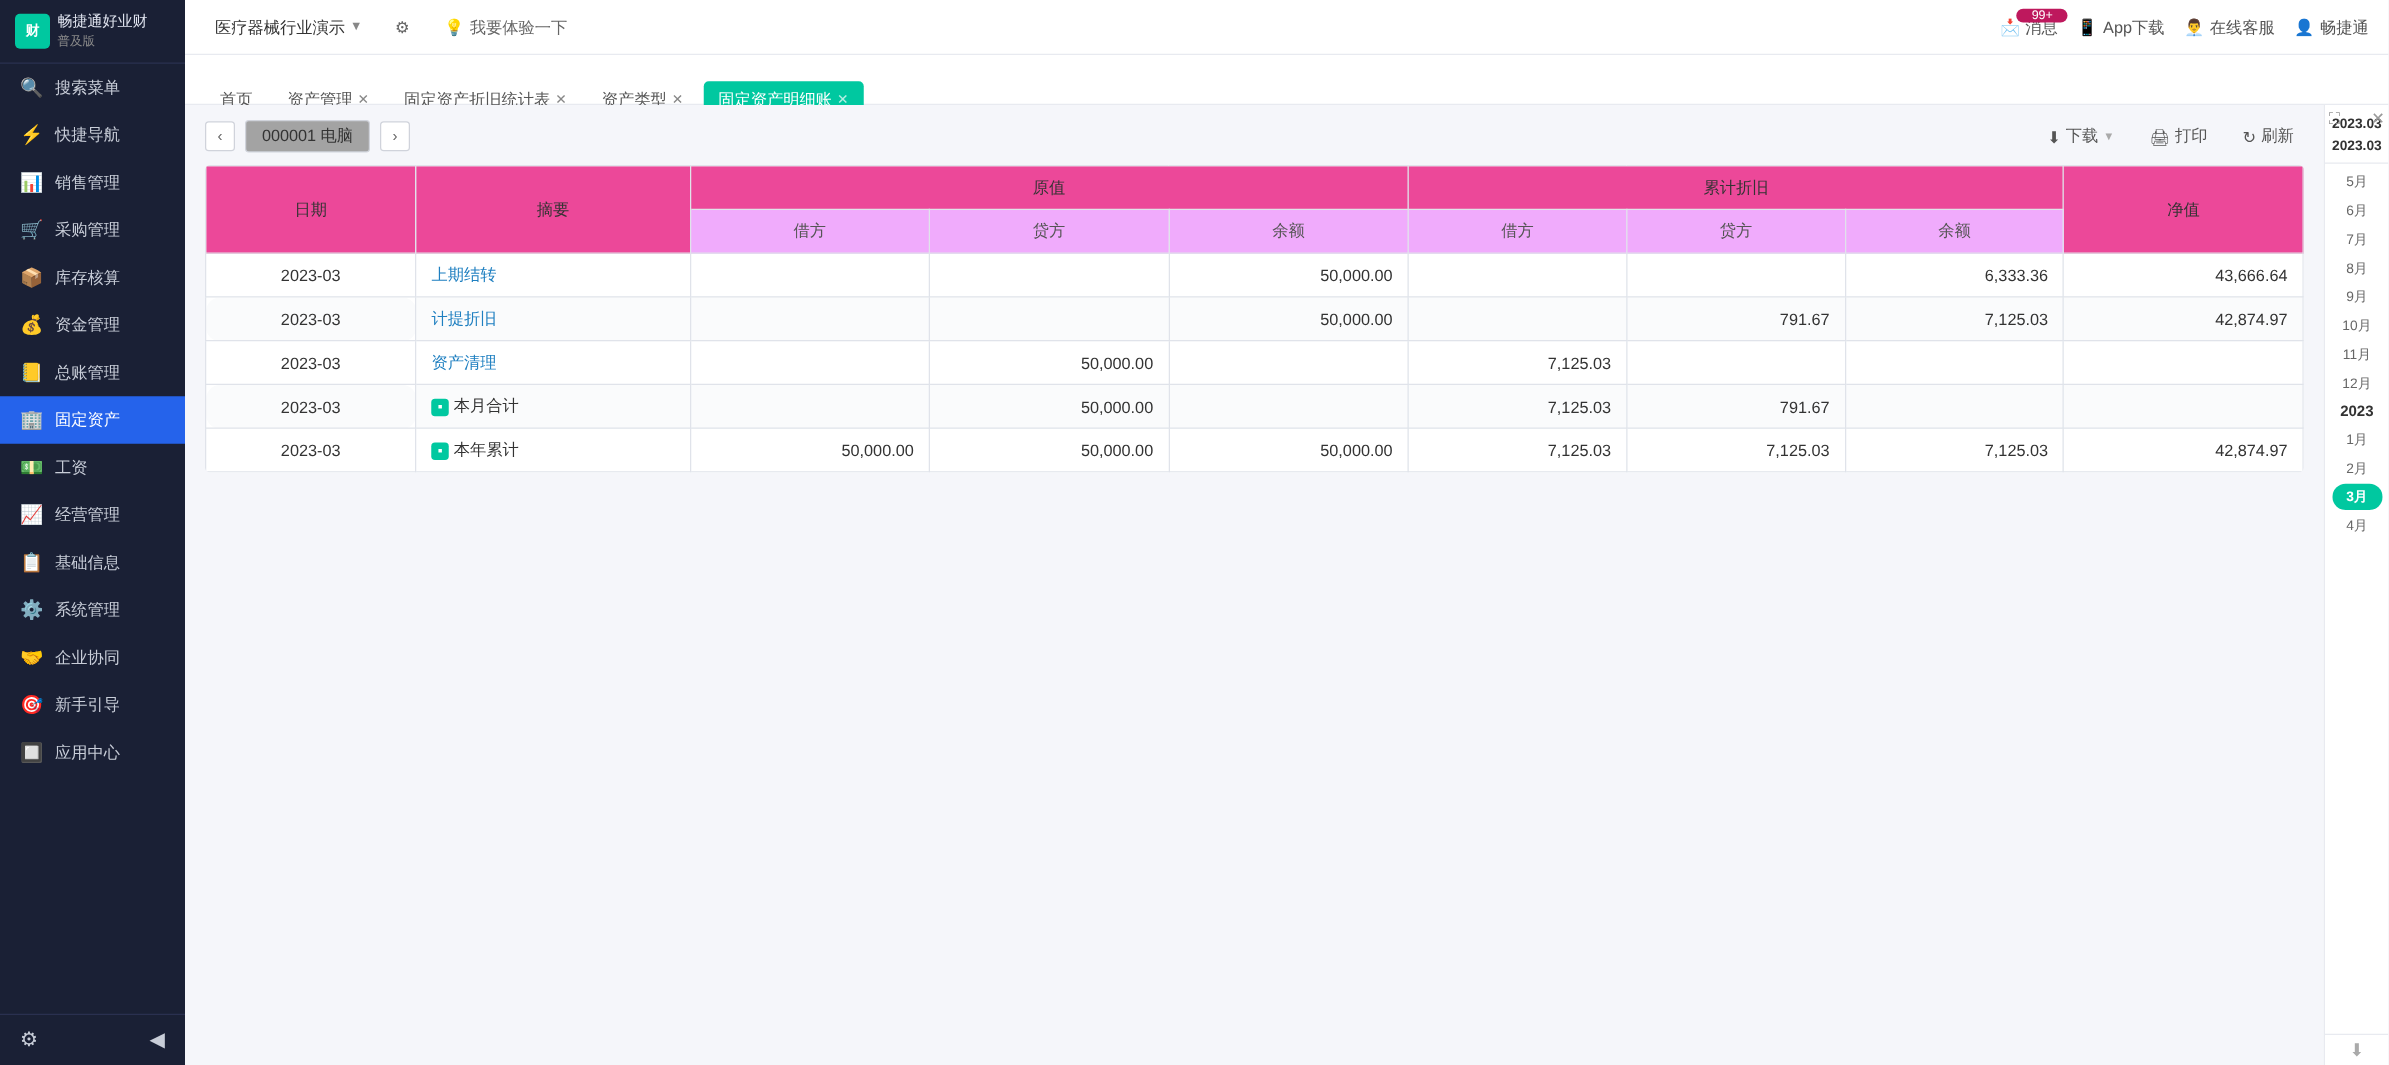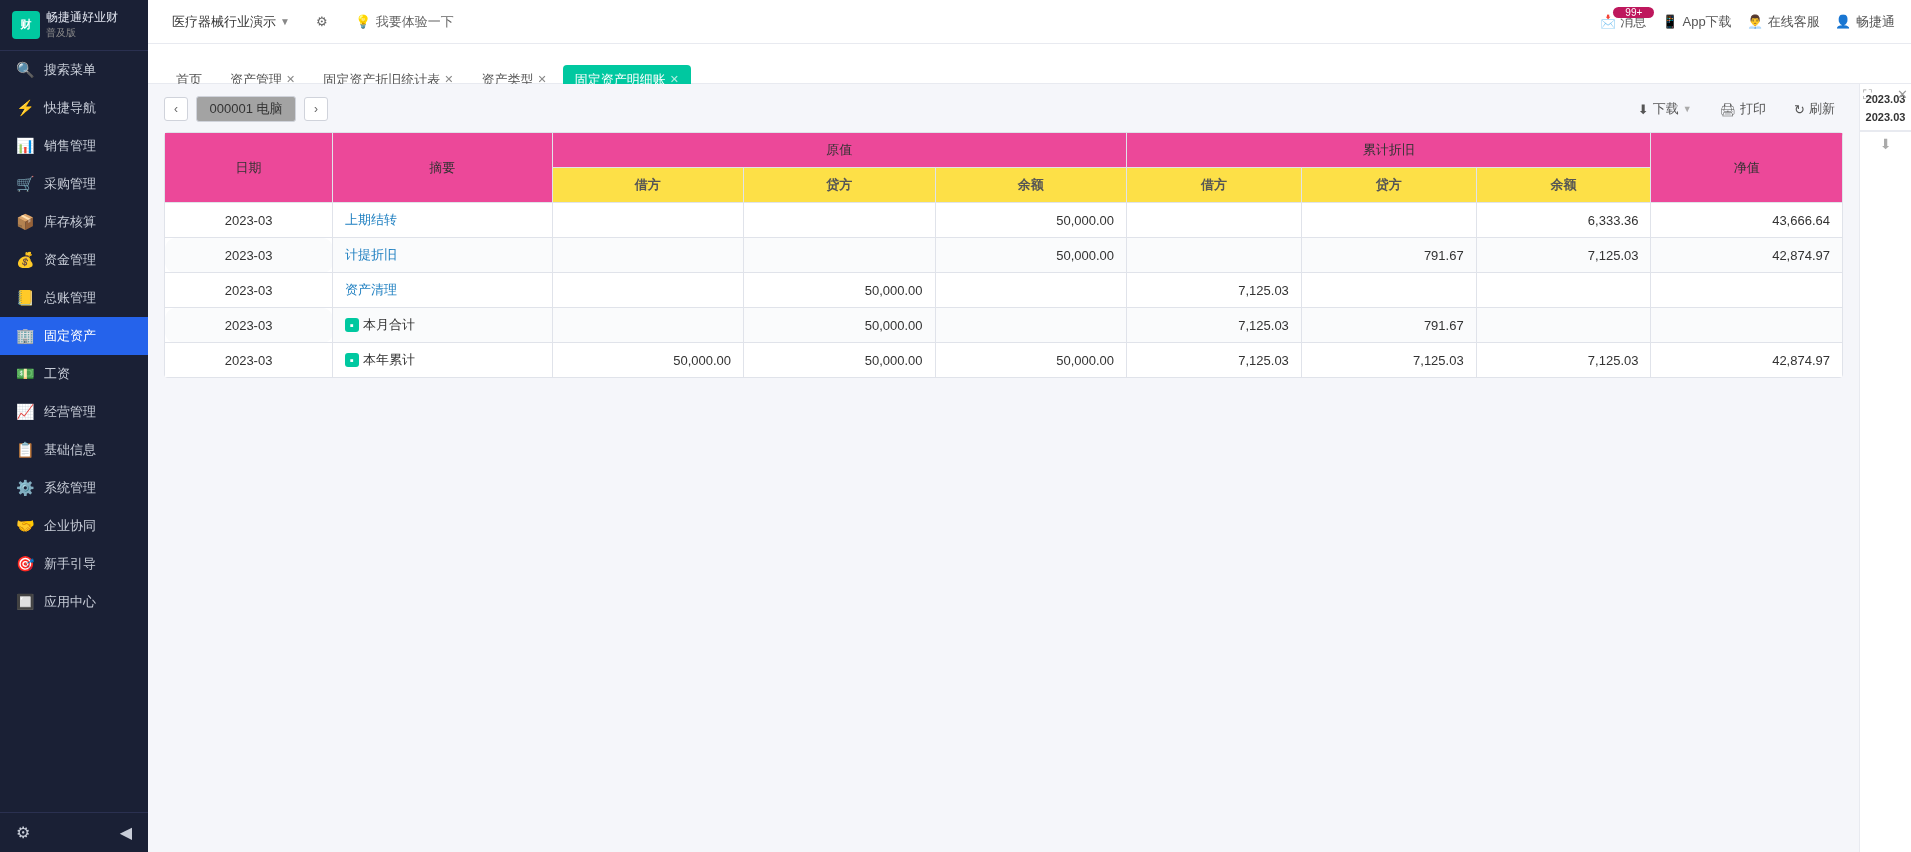--- a/index.html
+++ b/index.html
@@ -236,22 +236,22 @@
     thead tr th {
       background: #ec4899;
       padding: 8px 12px;
       text-align: center;
       font-weight: 500;
       color: #333;
       border: 1px solid #e0e3ea;
       white-space: nowrap;
     }
     thead tr.subhead th {
-      background: #fde047;
-      font-weight: bold;
+      background: #f0abfc;
+      font-weight: normal;
       color: #555;
     }
     tbody tr td {
       padding: 8px 12px;
       border: 1px solid #e0e3ea;
       color: #333;
       text-align: right;
       white-space: nowrap;
     }
     tbody tr td.text-left { text-align: left; }
@@ -565,18 +565,33 @@
 
     <div class="timeline-panel">
       <div style="position:relative; padding:4px 2px; border-bottom:1px solid #e8eaf0;">
         <span style="position:absolute;top:3px;right:3px;cursor:pointer;font-size:13px;color:#999;">✕</span>
         <span style="position:absolute;top:3px;left:3px;cursor:pointer;font-size:13px;color:#999;">⛶</span>
         <div style="text-align:center; padding-top:2px;">
           <div class="timeline-year-label">2023.03</div>
           <div class="timeline-year-label">2023.03</div>
         </div>
       </div>
+      <div class="timeline-list" id="timeline-list-container">
+          <div class="timeline-month">5月</div>
+          <div class="timeline-month">6月</div>
+          <div class="timeline-month">7月</div>
+          <div class="timeline-month">8月</div>
+          <div class="timeline-month">9月</div>
+          <div class="timeline-month">10月</div>
+          <div class="timeline-month">11月</div>
+          <div class="timeline-month">12月</div>
+          <div class="timeline-month year-label">2023</div>
+          <div class="timeline-month">1月</div>
+          <div class="timeline-month">2月</div>
+          <div class="timeline-month active">3月</div>
+          <div class="timeline-month">4月</div>
+        </div>
       <div style="text-align:center; padding:4px; border-top:1px solid #e8eaf0;">
         <span style="cursor:pointer; font-size:14px; color:#aaa;">⬇</span>
       </div>
     </div>
   </div>
 </div>
 
 </body></html>

